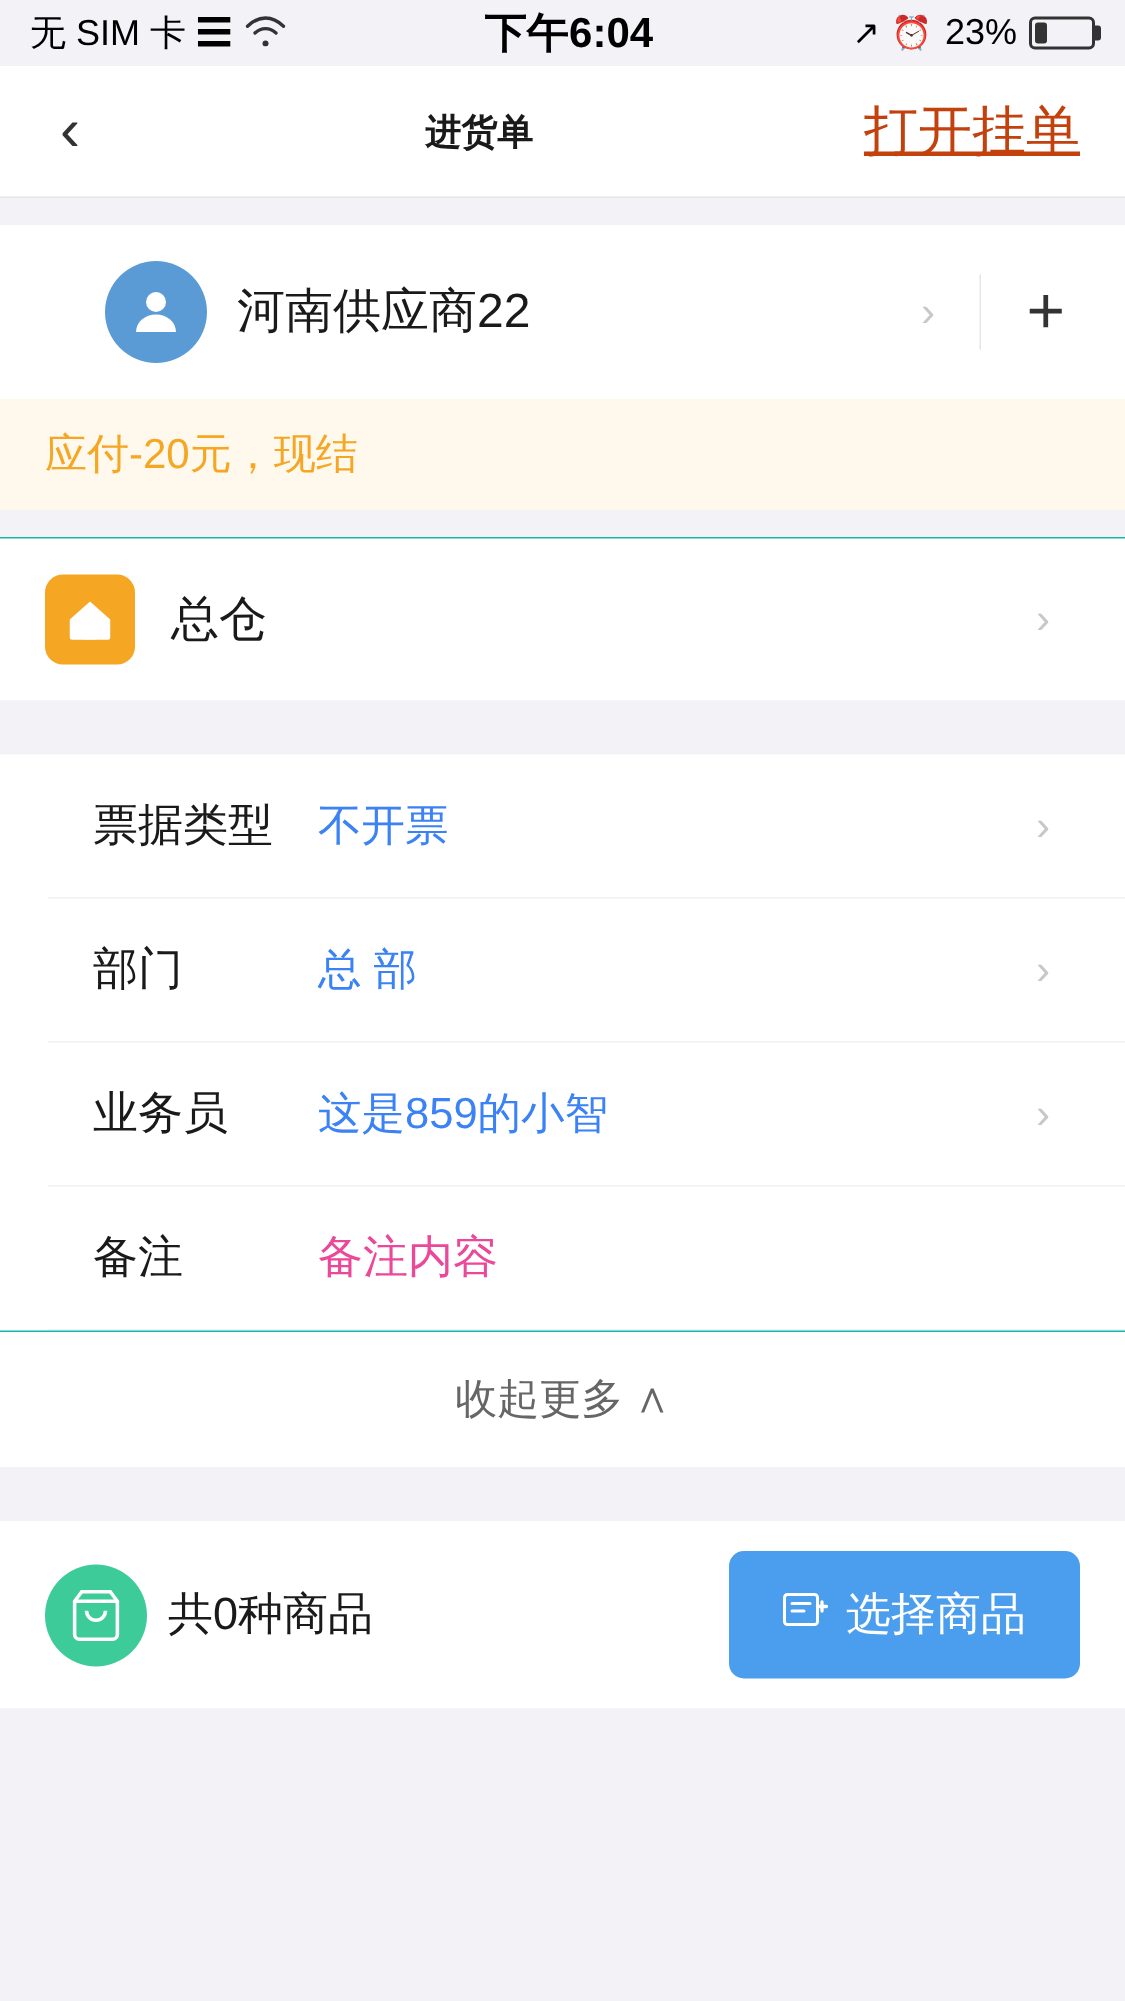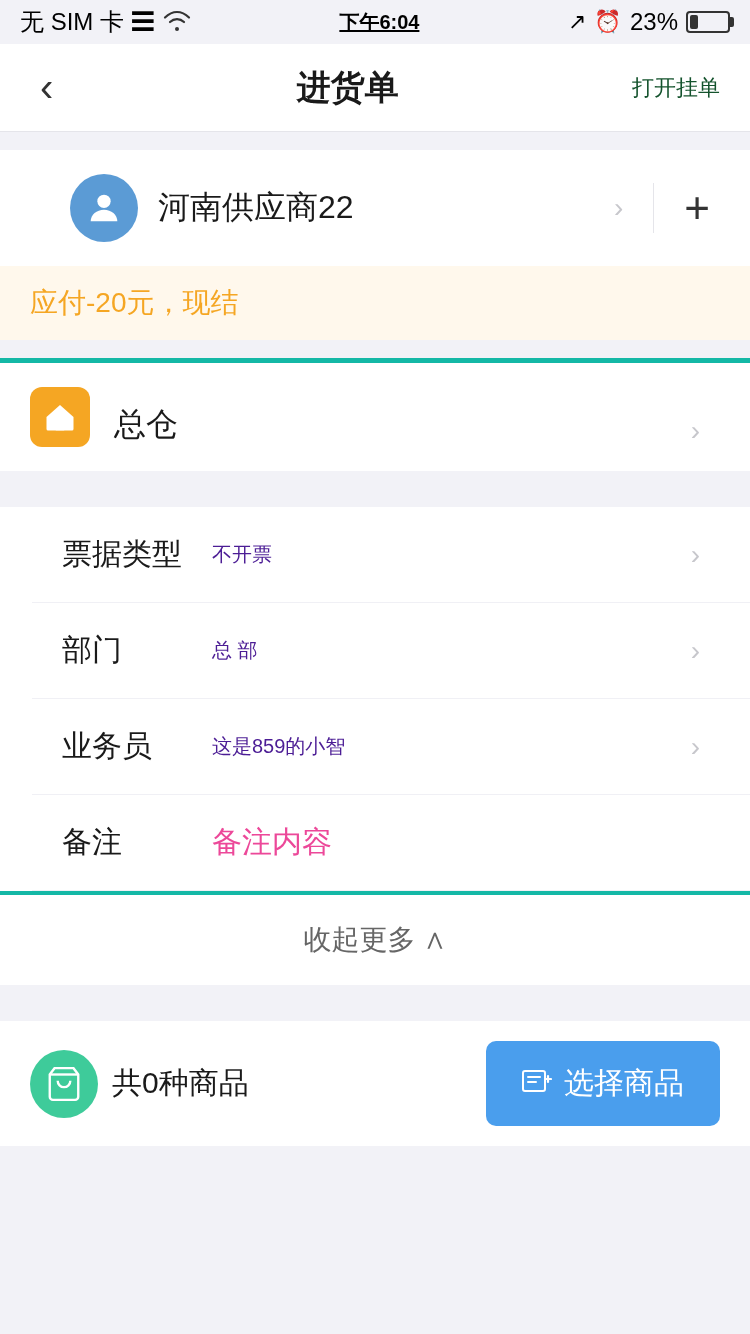--- a/index.html
+++ b/index.html
@@ -24,23 +24,22 @@
       font-size: 26px;
       font-weight: 500;
     }
     .status-left {
       display: flex;
       align-items: center;
       gap: 8px;
       font-size: 26px;
     }
     .status-center {
-      font-size: 20px;
+      font-size: 28px;
       font-weight: 600;
-      text-decoration: underline;
     }
     .status-right {
       display: flex;
       align-items: center;
       gap: 8px;
       font-size: 24px;
     }
     .battery-icon {
       width: 44px;
       height: 22px;
@@ -80,28 +79,29 @@
       padding: 0 30px;
       border-bottom: 1px solid #e5e5ea;
     }
     .nav-back {
       font-size: 40px;
       color: #333;
       cursor: pointer;
       padding: 10px;
     }
     .nav-title {
-      font-size: 34px;
+      font-size: 24px;
       font-weight: 600;
       color: #1a1a1a;
     }
     .nav-action {
-      font-size: 22px;
-      color: #14532d;
+      font-size: 36px;
+      color: #c2410c;
       cursor: pointer;
+      text-decoration: underline;
     }
 
     
     .section-divider {
       height: 18px;
       background: #f2f2f7;
     }
 
     
     .card-section {
@@ -160,24 +160,24 @@
     .notice-banner {
       background: #fff8ec;
       padding: 18px 30px;
       font-size: 28px;
       color: #f5a623;
     }
 
     
     .warehouse-row {
       display: flex;
-      align-items: flex-end;
+      align-items: center;
       padding: 24px 30px;
       background: white;
-      border-top: 5px solid #14b8a6;
+      border-top: 1px solid #14b8a6;
     }
     .warehouse-icon {
       width: 60px;
       height: 60px;
       border-radius: 12px;
       background: #f5a623;
       display: flex;
       align-items: center;
       justify-content: center;
       margin-right: 24px;
@@ -211,39 +211,39 @@
       border-bottom: none;
     }
     .form-label {
       font-size: 30px;
       color: #1a1a1a;
       width: 130px;
       flex-shrink: 0;
     }
     .form-value {
       flex: 1;
-      font-size: 20px;
-      color: #4c1d95;
+      font-size: 29px;
+      color: #3b82f6;
       padding-left: 20px;
     }
     .form-placeholder {
       flex: 1;
       font-size: 30px;
       color: #ec4899;
       padding-left: 20px;
     }
 
     
     .collapse-row {
       background: white;
       display: flex;
       align-items: center;
       justify-content: center;
       padding: 26px 0;
-      border-top: 4px solid #14b8a6;
+      border-top: 1px solid #14b8a6;
       cursor: pointer;
     }
     .collapse-text {
       font-size: 28px;
       color: #666;
     }
 
     
     .bottom-bar {
       background: white;

